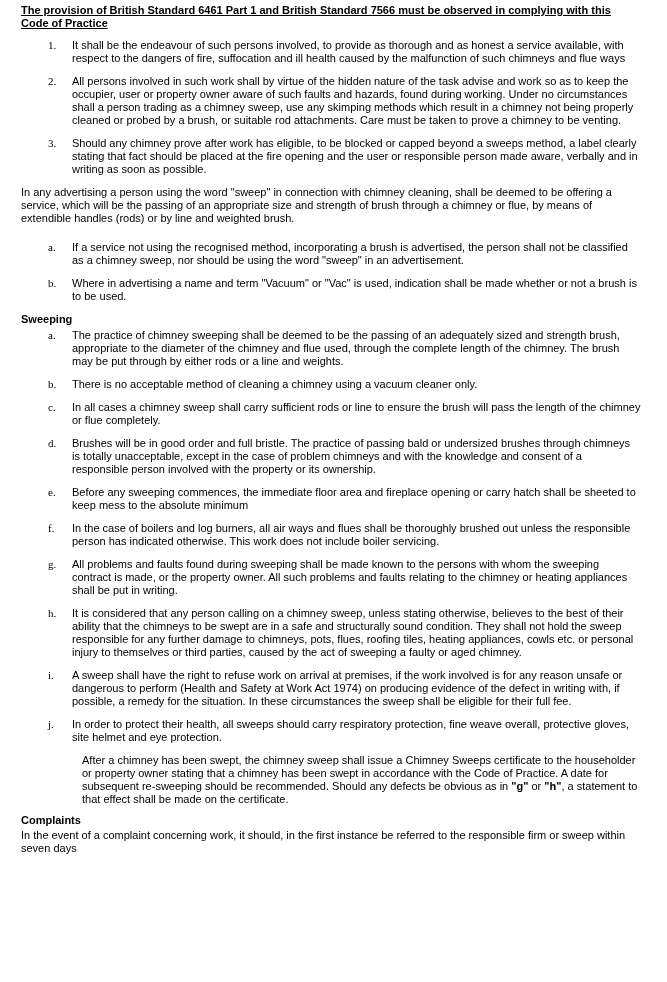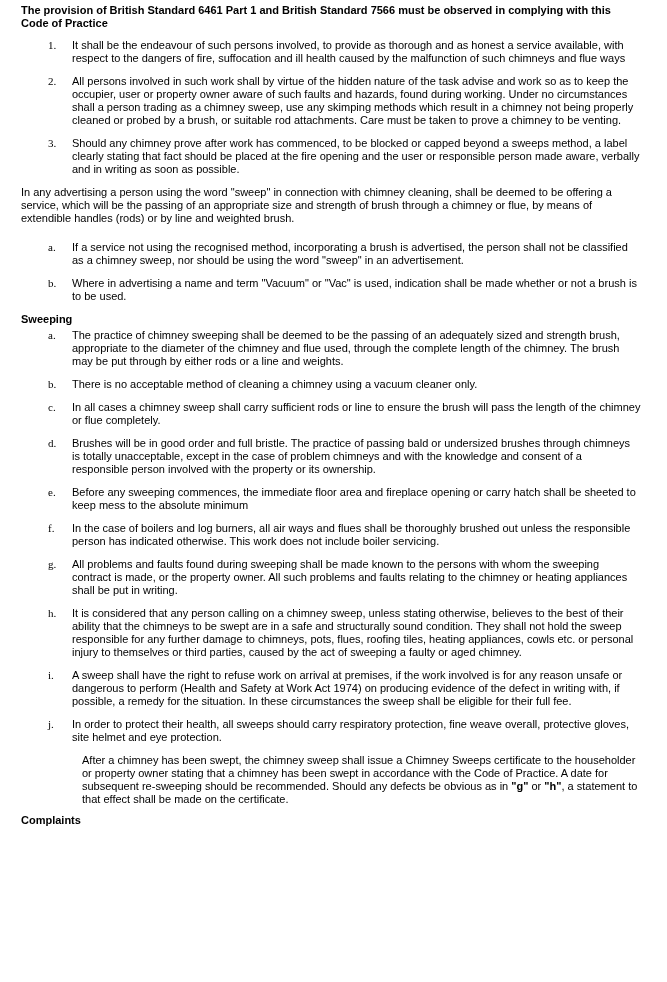--- a/index.html
+++ b/index.html
@@ -4,21 +4,21 @@
 <style>
   * { margin: 0; padding: 0; box-sizing: border-box; }
   html, body { background: #ffffff; }
   body {
     width: 667px; height: 982px; overflow: hidden;
     font-family: "Liberation Sans", sans-serif;
     font-size: 11px; line-height: 13px; color: #000000;
     -webkit-font-smoothing: none;
   }
   .page { padding: 4px 26px 20px 21px; }
-  .title { font-weight: bold; margin: 0 0 9px 0; }
+  .title { font-weight: bold; margin: 0 0 9px 0; text-decoration: underline; }
   .heading { font-weight: bold; margin: 8px 0 1px 0; }
   .para { margin: 2px 0 2px 0; }
   .para.indent { margin-left: 61px; margin-top: 9px; }
   .para + .list { margin-top: 16px; }
   .heading + .list { margin-top: 3px; }
   .list { margin-top: 3px; }
   .item { display: flex; margin-bottom: 10px; }
   .marker {
     flex: 0 0 24px; margin-left: 27px;
     font-family: "Liberation Serif", serif; font-size: 11px;
@@ -36,21 +36,21 @@
         <div class="item">
           <span class="marker">1.</span>
           <span class="item-text">It shall be the endeavour of such persons involved, to provide as thorough and as honest a service available, with respect to the dangers of fire, suffocation and ill health caused by the malfunction of such chimneys and flue ways</span>
         </div>
         <div class="item">
           <span class="marker">2.</span>
           <span class="item-text">All persons involved in such work shall by virtue of the hidden nature of the task advise and work so as to keep the occupier, user or property owner aware of such faults and hazards, found during working. Under no circumstances shall a person trading as a chimney sweep, use any skimping methods which result in a chimney not being properly cleaned or probed by a brush, or suitable rod attachments. Care must be taken to prove a chimney to be venting.</span>
         </div>
         <div class="item">
           <span class="marker">3.</span>
-          <span class="item-text">Should any chimney prove after work has commenced, to be blocked or capped beyond a sweeps method, a label clearly stating that fact should be placed at the fire opening and the user or responsible person made aware, verbally and in writing as soon as possible.</span>
+          <span class="item-text">Should any chimney prove after work has eligible, to be blocked or capped beyond a sweeps method, a label clearly stating that fact should be placed at the fire opening and the user or responsible person made aware, verbally and in writing as soon as possible.</span>
         </div>
       </div>
       <p class="para">In any advertising a person using the word "sweep" in connection with chimney cleaning, shall be deemed to be offering a service, which will be the passing of an appropriate size and strength of brush through a chimney or flue, by means of extendible handles (rods) or by line and weighted brush.</p>
       <div class="list">
         <div class="item">
           <span class="marker">a.</span>
           <span class="item-text">If a service not using the recognised method, incorporating a brush is advertised, the person shall not be classified as a chimney sweep, nor should be using the word "sweep" in an advertisement.</span>
         </div>
         <div class="item">
           <span class="marker">b.</span>
@@ -95,14 +95,15 @@
           <span class="marker">i.</span>
           <span class="item-text">A sweep shall have the right to refuse work on arrival at premises, if the work involved is for any reason unsafe or dangerous to perform (Health and Safety at Work Act 1974) on producing evidence of the defect in writing with, if possible, a remedy for the situation. In these circumstances the sweep shall be eligible for their full fee.</span>
         </div>
         <div class="item">
           <span class="marker">j.</span>
           <span class="item-text">In order to protect their health, all sweeps should carry respiratory protection, fine weave overall, protective gloves, site helmet and eye protection.</span>
         </div>
       </div>
       <p class="para indent"><span>After a chimney has been swept, the chimney sweep shall issue a Chimney Sweeps certificate to the householder or property owner stating that a chimney has been swept in accordance with the Code of Practice. A date for subsequent re-sweeping should be recommended. Should any defects be obvious as in </span><span class="bold">"g"</span><span> or </span><span class="bold">"h"</span><span>, a statement to that effect shall be made on the certificate.</span></p>
       <p class="heading">Complaints</p>
+      <p class="para">In the event of a complaint concerning work, it should, in the first instance be referred to the responsible firm or sweep within seven days</p>
     </div>
 </div>
 
 </body></html>

